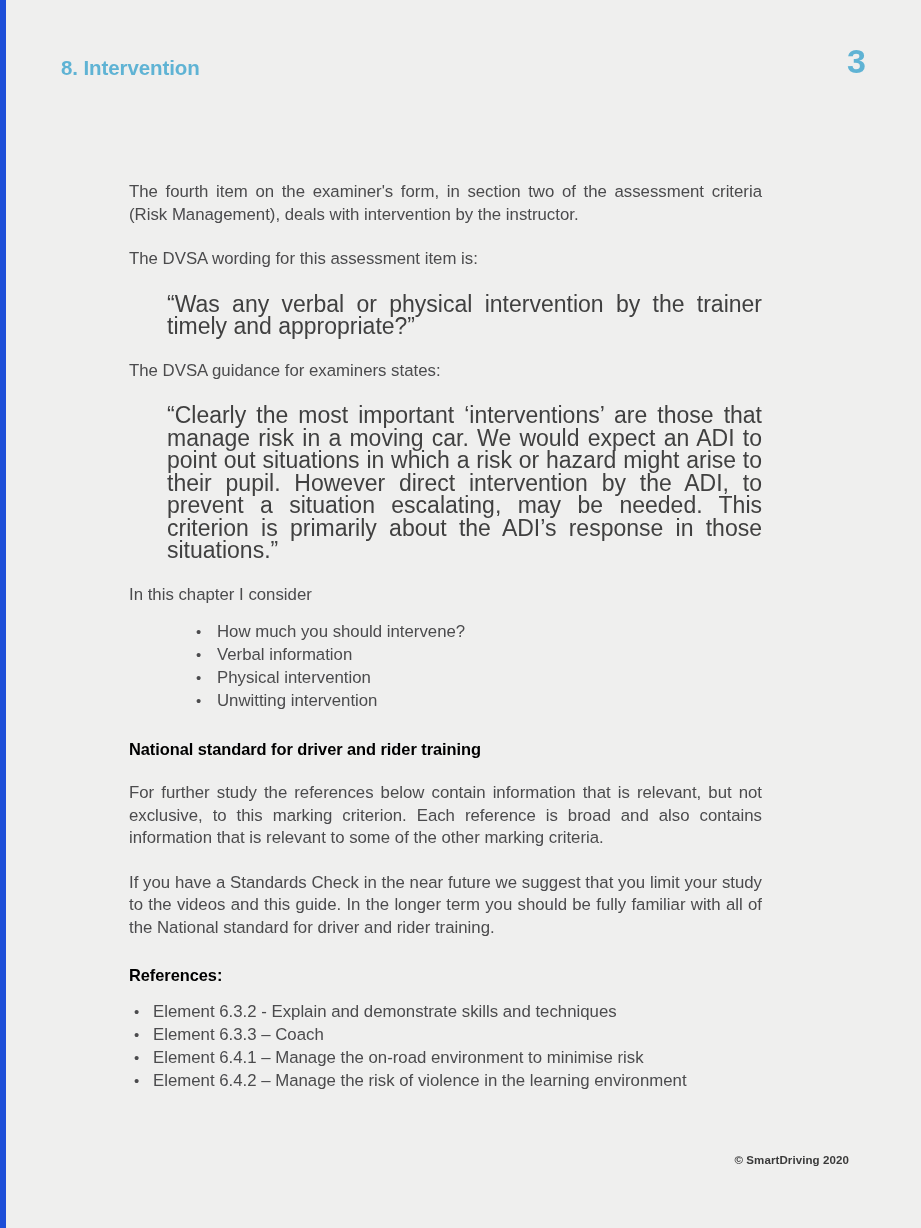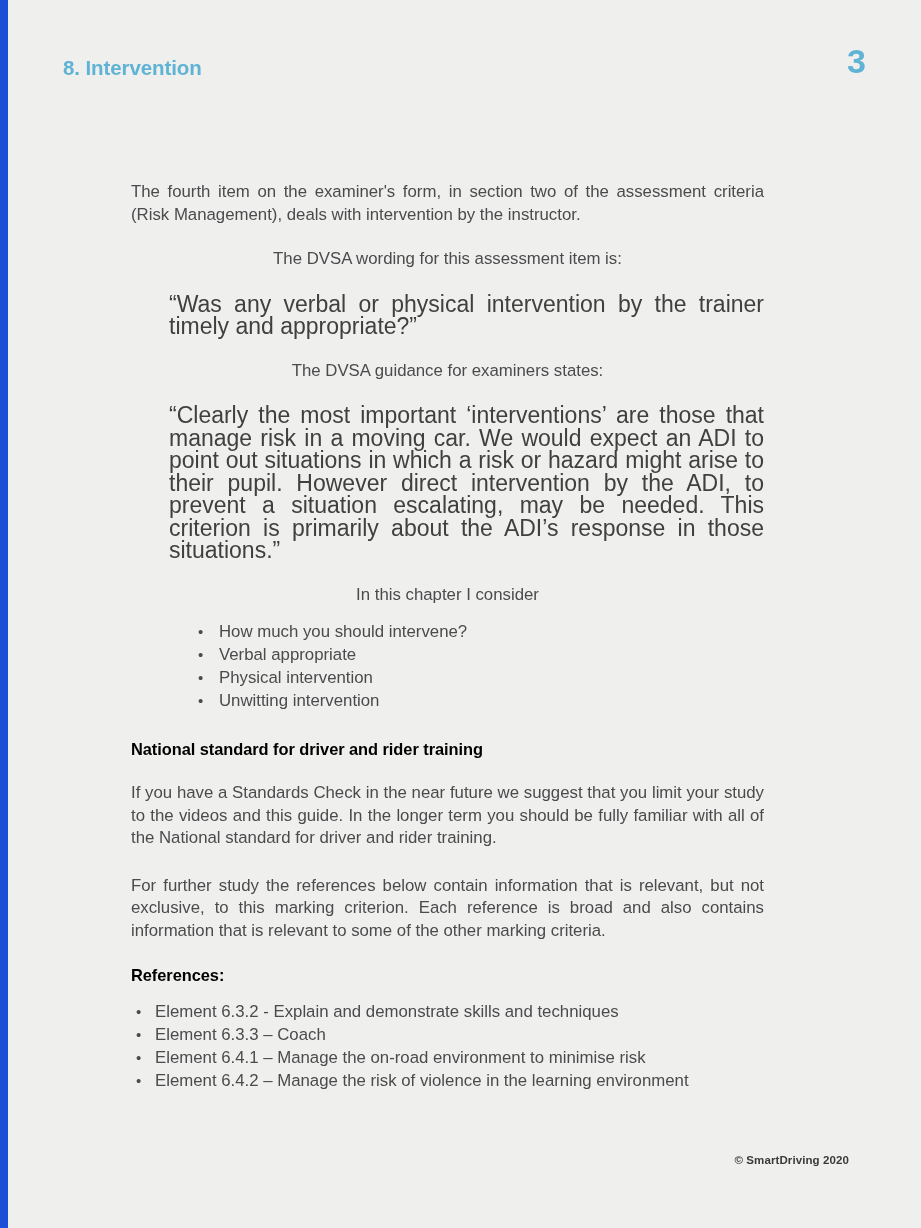--- a/index.html
+++ b/index.html
@@ -13,21 +13,21 @@
     font-family: "Liberation Sans", sans-serif;
     -webkit-font-smoothing: antialiased;
     position: relative;
     overflow: hidden;
   }
   .page {
     position: relative;
     width: 921px;
     height: 1228px;
     box-sizing: border-box;
-    border-left: 8px solid #1d4ed8;
+    border-left: 6px solid #1d4ed8;
     background: #efefee;
   }
 
   
   .page-header {
     position: absolute;
     left: 0;
     right: 0;
     top: 56px;
     height: 44px;
@@ -64,21 +64,21 @@
     padding: 0;
   }
   .para {
     font-size: 16.8px;
     line-height: 22.5px;
     text-align: justify;
     color: #4b4b4d;
     margin-bottom: 22px;
   }
   .para.nojust {
-    text-align: center;
+    text-align: left;
   }
   .quote {
     font-size: 23px;
     line-height: 22.5px;
     text-align: justify;
     color: #404040;
     margin-left: 38px;
     width: 595px;
     margin-bottom: 22px;
   }
@@ -163,30 +163,30 @@
     <p class="quote">“Was any verbal or physical intervention by the trainer timely and appropriate?”</p>
 
     <p class="para nojust">The DVSA guidance for examiners states:</p>
 
     <p class="quote">“Clearly the most important ‘interventions’ are those that manage risk in a moving car. We would expect an ADI to point out situations in which a risk or hazard might arise to their pupil. However direct intervention by the ADI, to prevent a situation escalating, may be needed. This criterion is primarily about the ADI’s response in those situations.”</p>
 
     <p class="para nojust" style="margin-bottom:0;">In this chapter I consider</p>
 
     <ul class="bullets chapter-list">
       <li>How much you should intervene?</li>
-      <li>Verbal appropriate</li>
+      <li>Verbal information</li>
       <li>Physical intervention</li>
       <li>Unwitting intervention</li>
     </ul>
 
     <h3 class="sub-heading">National standard for driver and rider training</h3>
 
+    <p class="para">For further study the references below contain information that is relevant, but not exclusive, to this marking criterion. Each reference is broad and also contains information that is relevant to some of the other marking criteria.</p>
+
     <p class="para" style="margin-bottom:25px;">If you have a Standards Check in the near future we suggest that you limit your study to the videos and this guide. In the longer term you should be fully familiar with all of the National standard for driver and rider training.</p>
-
-    <p class="para">For further study the references below contain information that is relevant, but not exclusive, to this marking criterion. Each reference is broad and also contains information that is relevant to some of the other marking criteria.</p>
 
     <h3 class="sub-heading" style="margin-bottom:0;">References:</h3>
 
     <ul class="bullets reference-list">
       <li>Element 6.3.2 - Explain and demonstrate skills and techniques</li>
       <li>Element 6.3.3 – Coach</li>
       <li>Element 6.4.1 – Manage the on-road environment to minimise risk</li>
       <li>Element 6.4.2 – Manage the risk of violence in the learning environment</li>
     </ul>
 

